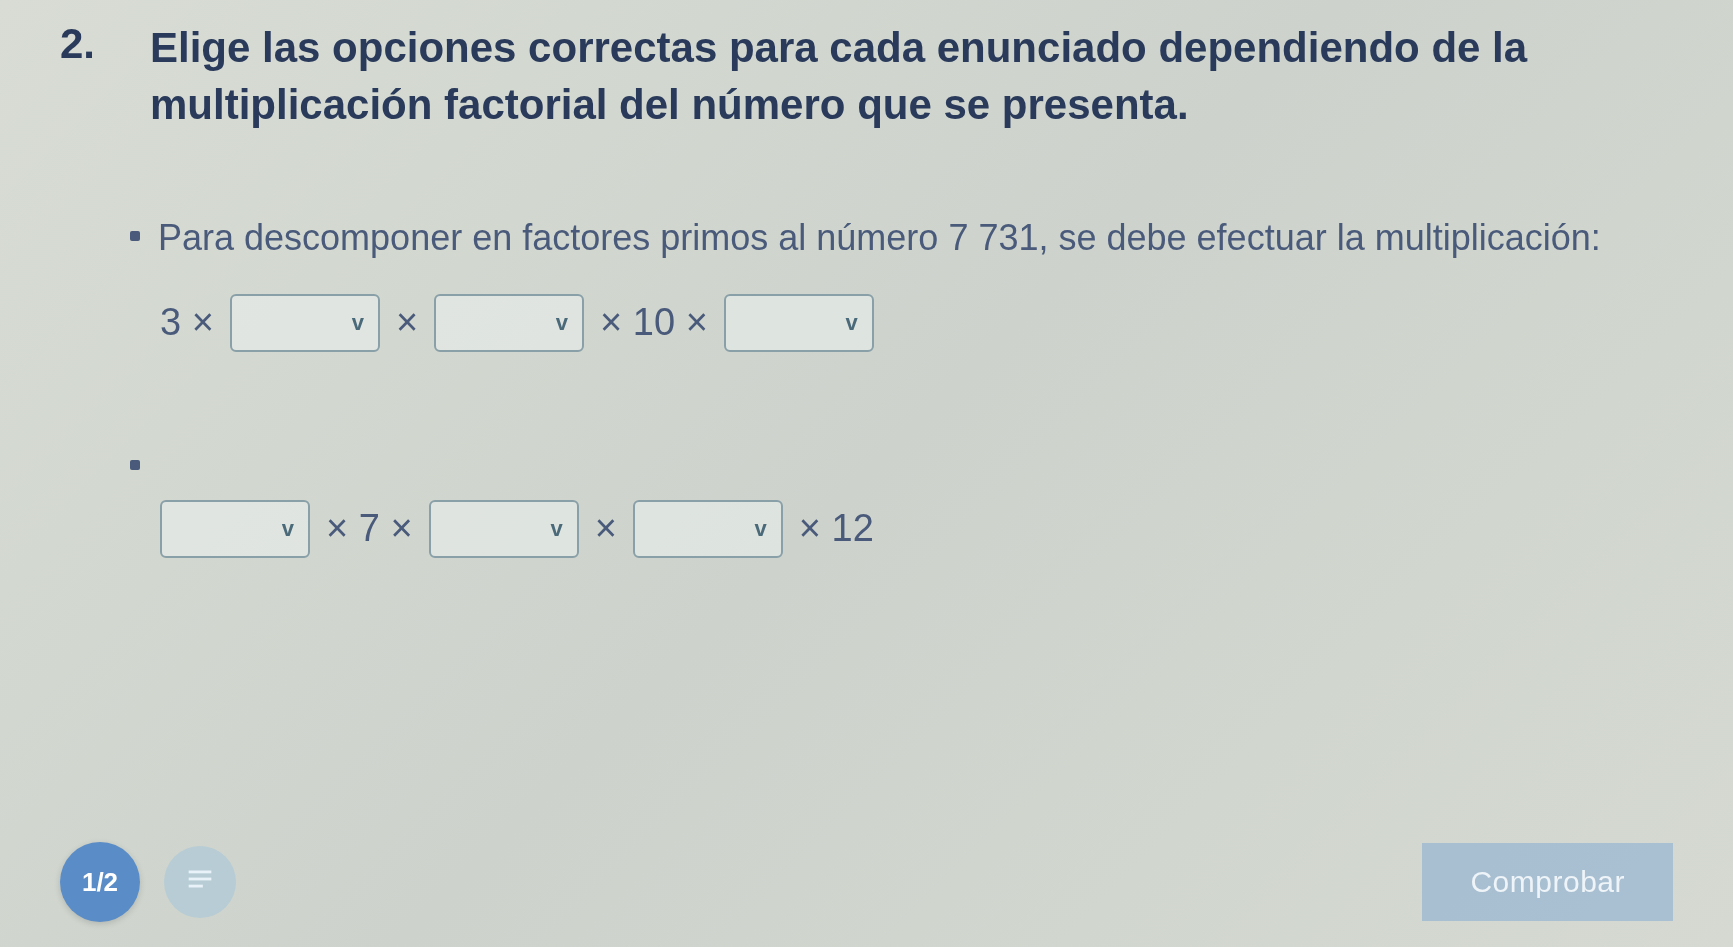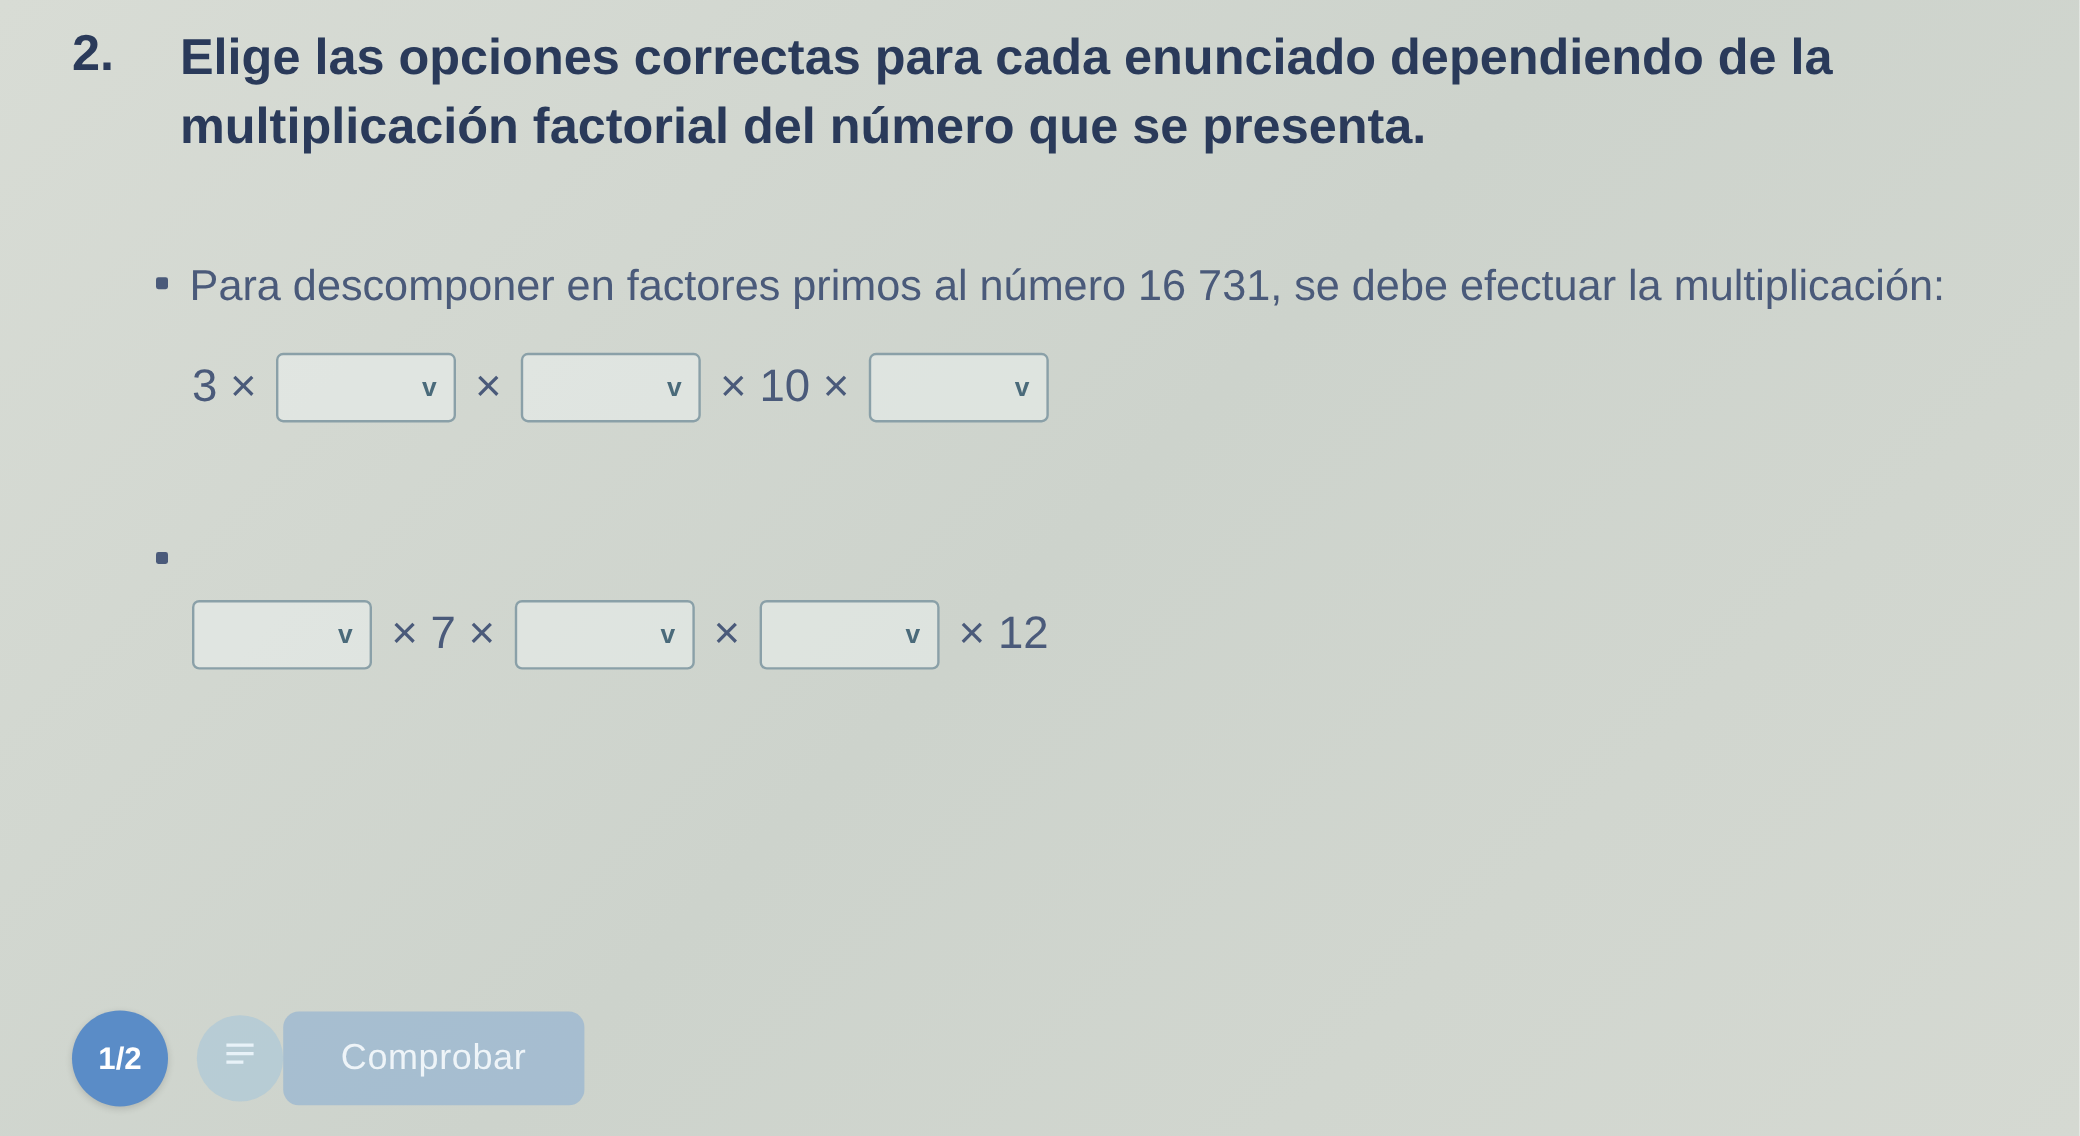--- a/index.html
+++ b/index.html
@@ -82,22 +82,22 @@
     font-weight: bold;
   }
   .footer {
     position: absolute;
     left: 0;
     right: 0;
     bottom: 0;
     height: 110px;
     display: flex;
     align-items: center;
-    justify-content: flex-start;
-    padding: 0 35px 20px 60px;
+    justify-content: space-between;
+    padding: 0 60px 20px 60px;
   }
   .footer-left {
     display: flex;
     align-items: center;
     gap: 24px;
   }
   .progress-circle {
     width: 80px;
     height: 80px;
     border-radius: 50%;
@@ -123,38 +123,38 @@
   .hint-inner {
     color: #e8f2f8;
     font-size: 30px;
   }
   .check-button {
     background: rgba(140,175,210,0.6);
     border: none;
     padding: 22px 48px;
     font-size: 30px;
     color: #eef4f8;
-    border-radius: 13px;
+    border-radius: 0;
     cursor: pointer;
     font-weight: 500;
     letter-spacing: 0.5px;
   }
 </style>
 </head>
 <body>
 
 <div class="container">
   <div class="question-header">
     <div class="question-number">2.</div>
     <div class="question-text">Elige las opciones correctas para cada enunciado dependiendo de la multiplicación factorial del número que se presenta.</div>
   </div>
 
   <div class="bullet-item">
     <div class="bullet"></div>
-    <div class="item-text">Para descomponer en factores primos al número 16 731, se debe efectuar la multiplicación:</div>
+    <div class="item-text">Para descomponer en factores primos al número 7 731, se debe efectuar la multiplicación:</div>
   </div>
   <div class="expression-row">
     <span class="expr-text">3 ×</span>
     <div class="dropdown">
       <span class="dropdown-caret">v</span>
     </div>
     <span class="expr-text">×</span>
     <div class="dropdown">
       <span class="dropdown-caret">v</span>
     </div>

